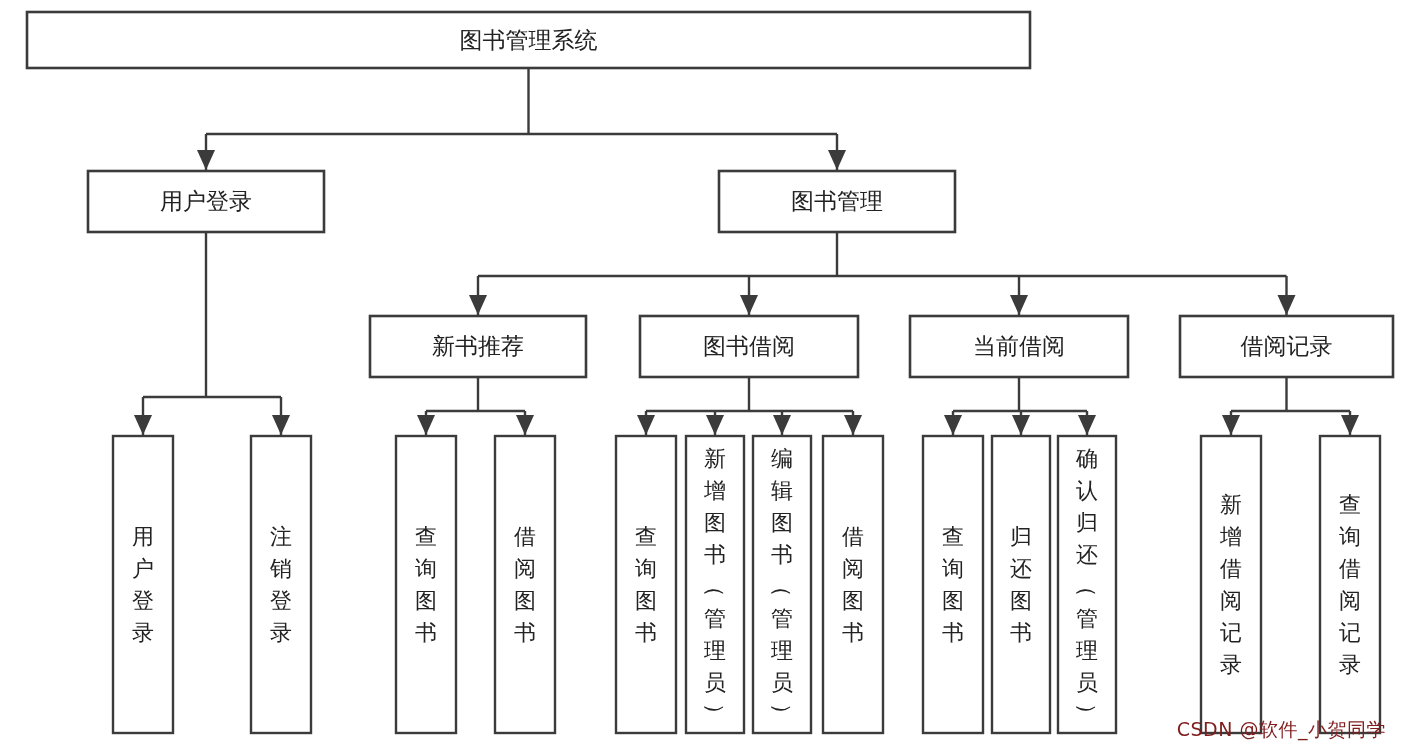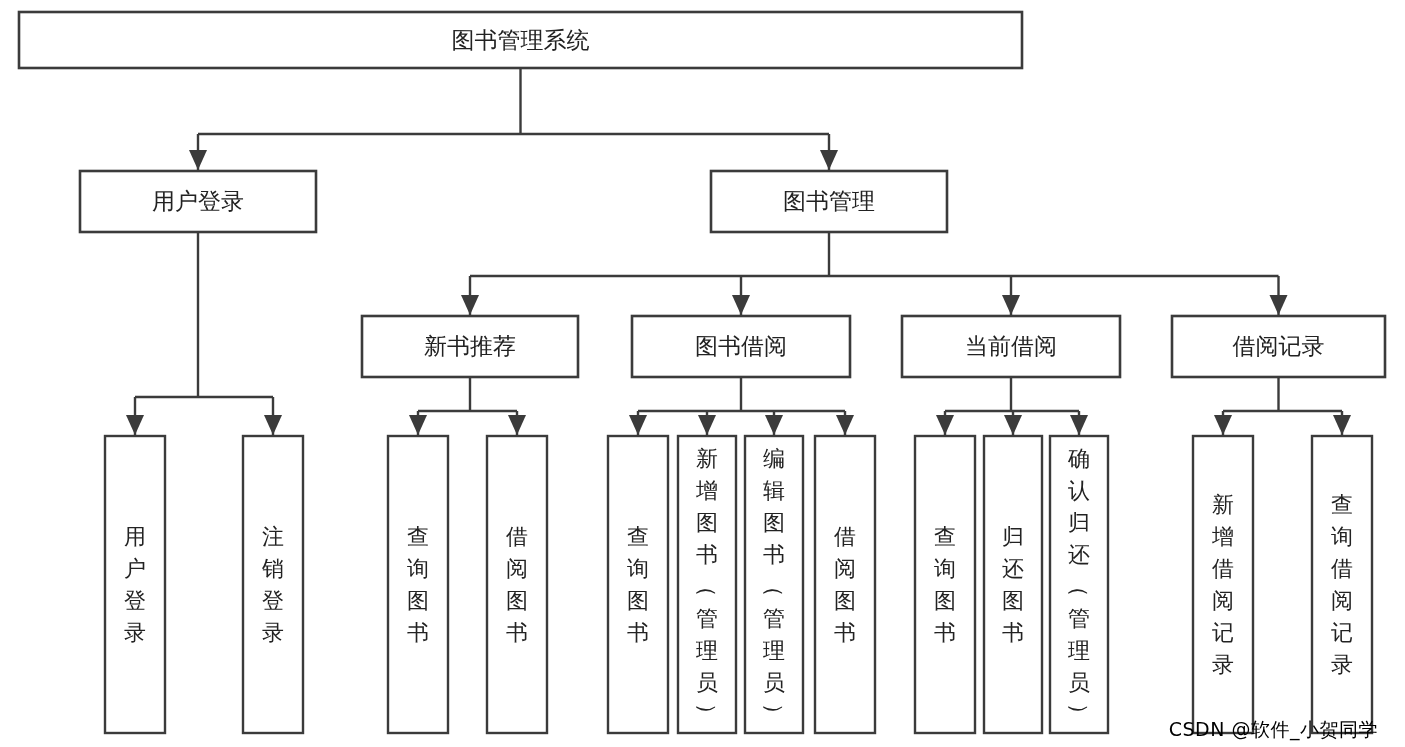--- a/index.html
+++ b/index.html
@@ -9,21 +9,21 @@
   }
   body {
     width: 1405px;
     height: 747px;
     font-family: "DejaVu Sans", "Liberation Sans", sans-serif;
     overflow: hidden;
     position: relative;
   }
   #diagram-root {
     position: absolute;
-    left: 0;
+    left: 8px;
     top: 0;
     width: 1386px;
     height: 747px;
   }
   svg.flow {
     display: block;
     width: 1405px;
     height: 747px;
   }
   .node-box {
@@ -50,21 +50,21 @@
     font-size: 23px;
     text-anchor: middle;
     dominant-baseline: middle;
   }
   .watermark {
     position: absolute;
     right: 8px;
     bottom: 4px;
     font-family: "DejaVu Sans", "Liberation Sans", sans-serif;
     font-size: 19px;
-    color: #000000;
+    color: #7f1d1d;
     letter-spacing: 0.5px;
     white-space: nowrap;
     pointer-events: none;
   }
 </style>
 </head>
 <body>
 
 <div id="diagram-root">
   <svg class="flow" viewBox="0 0 1405 747" xmlns="http://www.w3.org/2000/svg">

